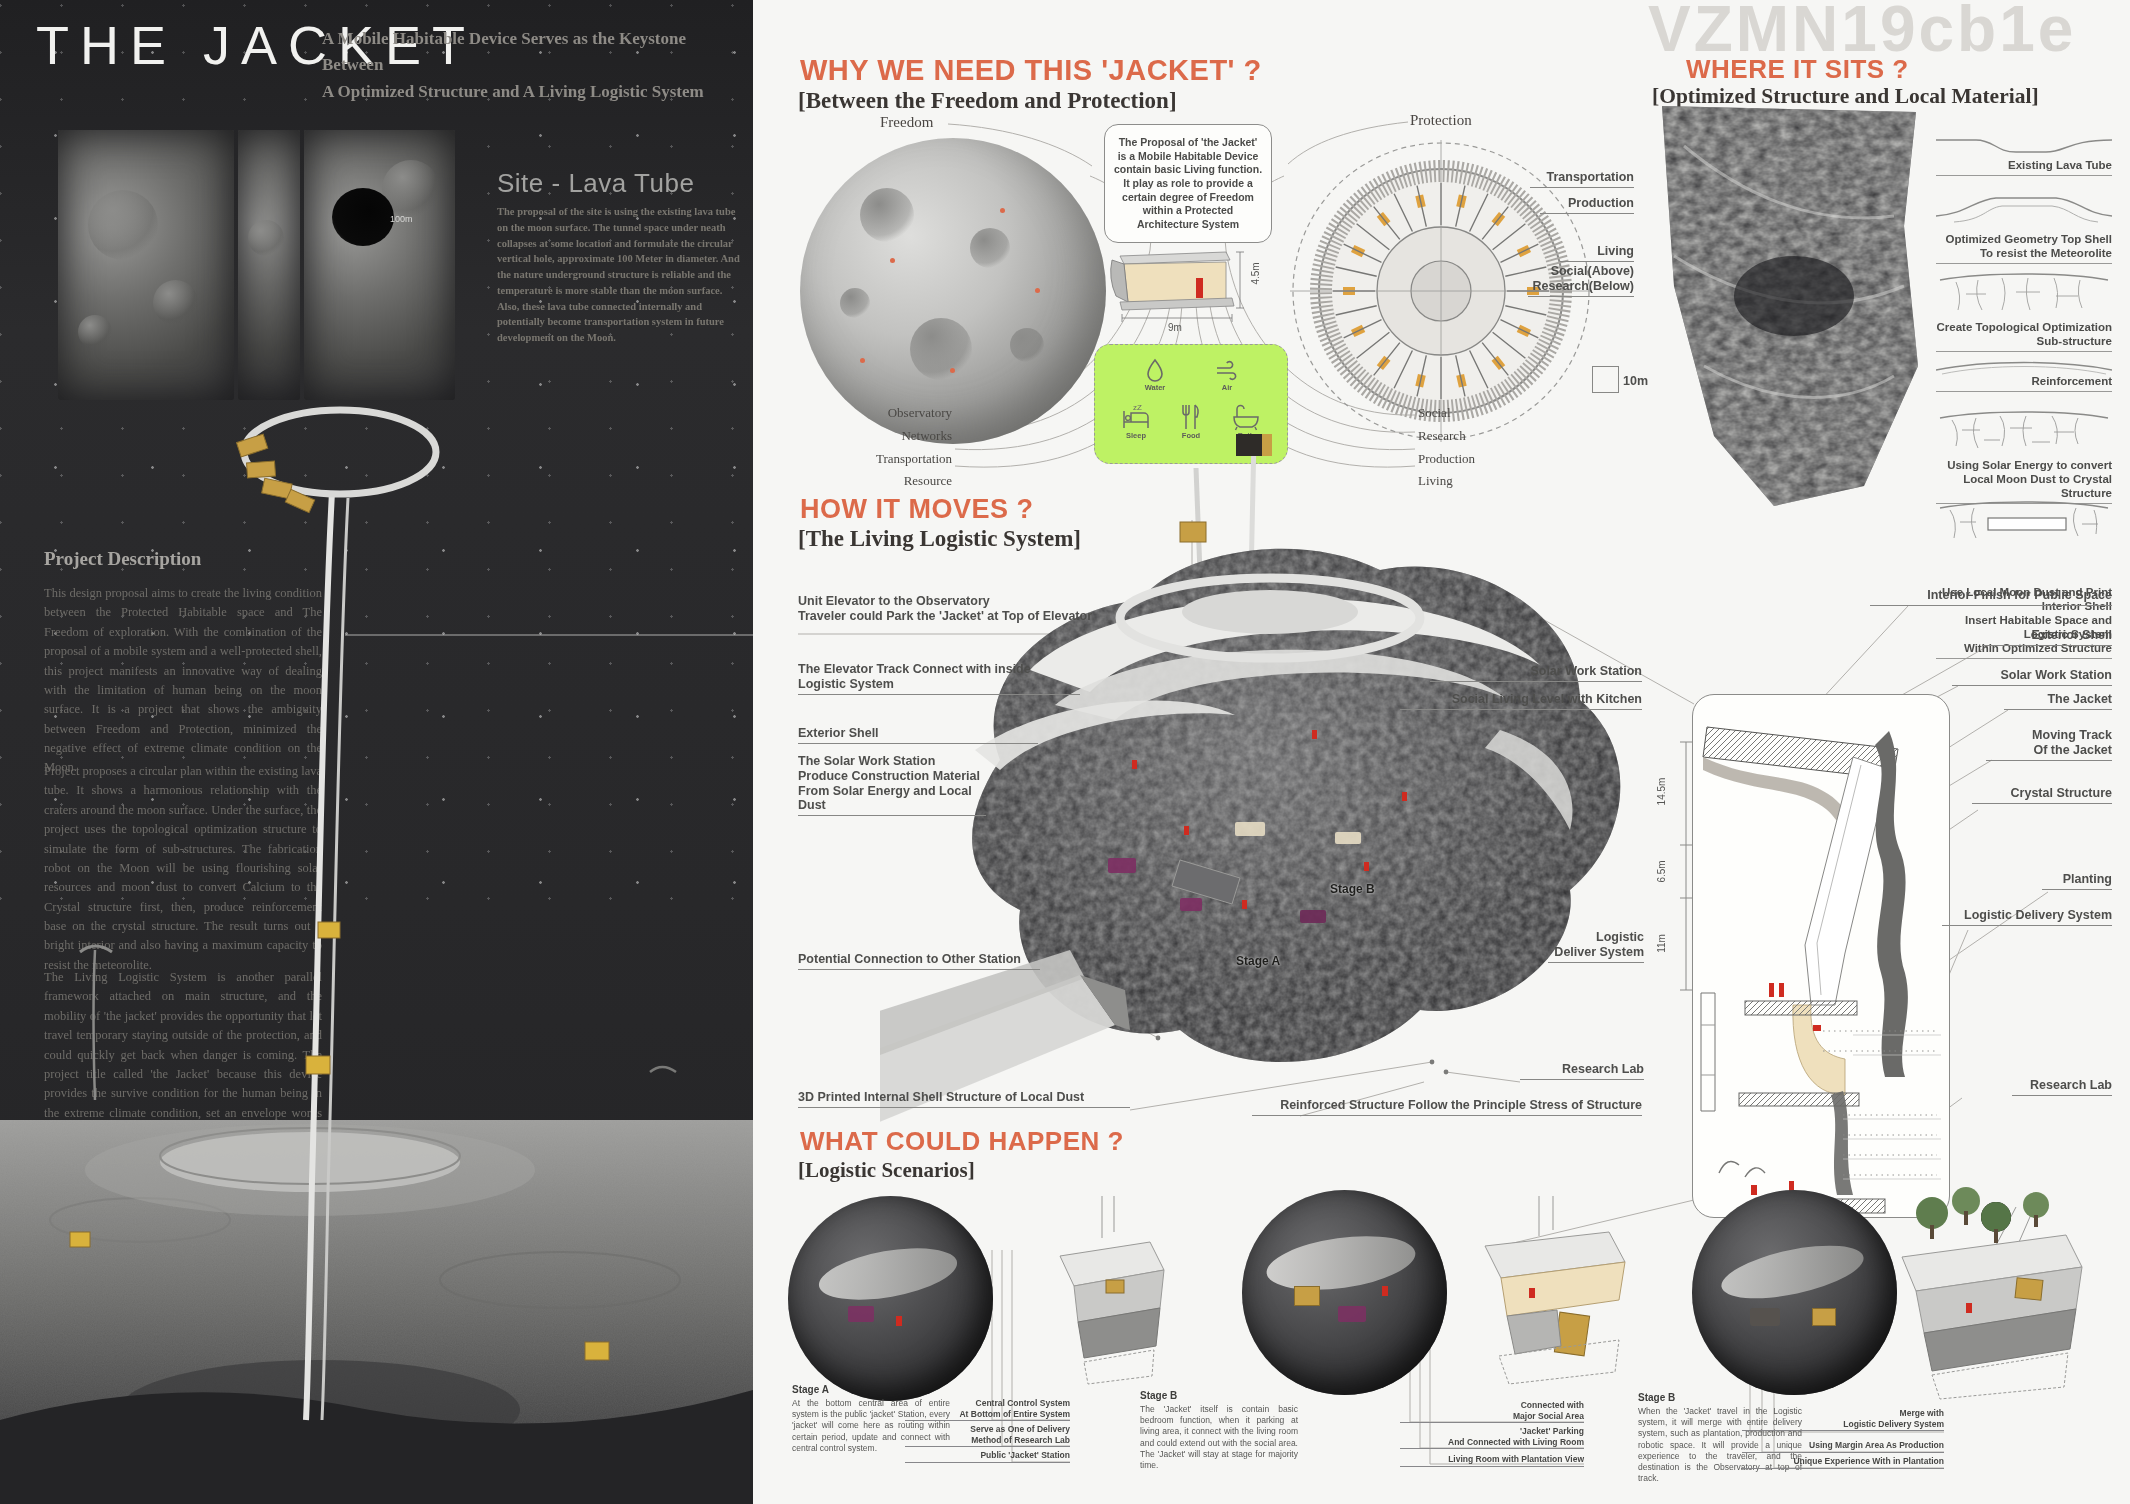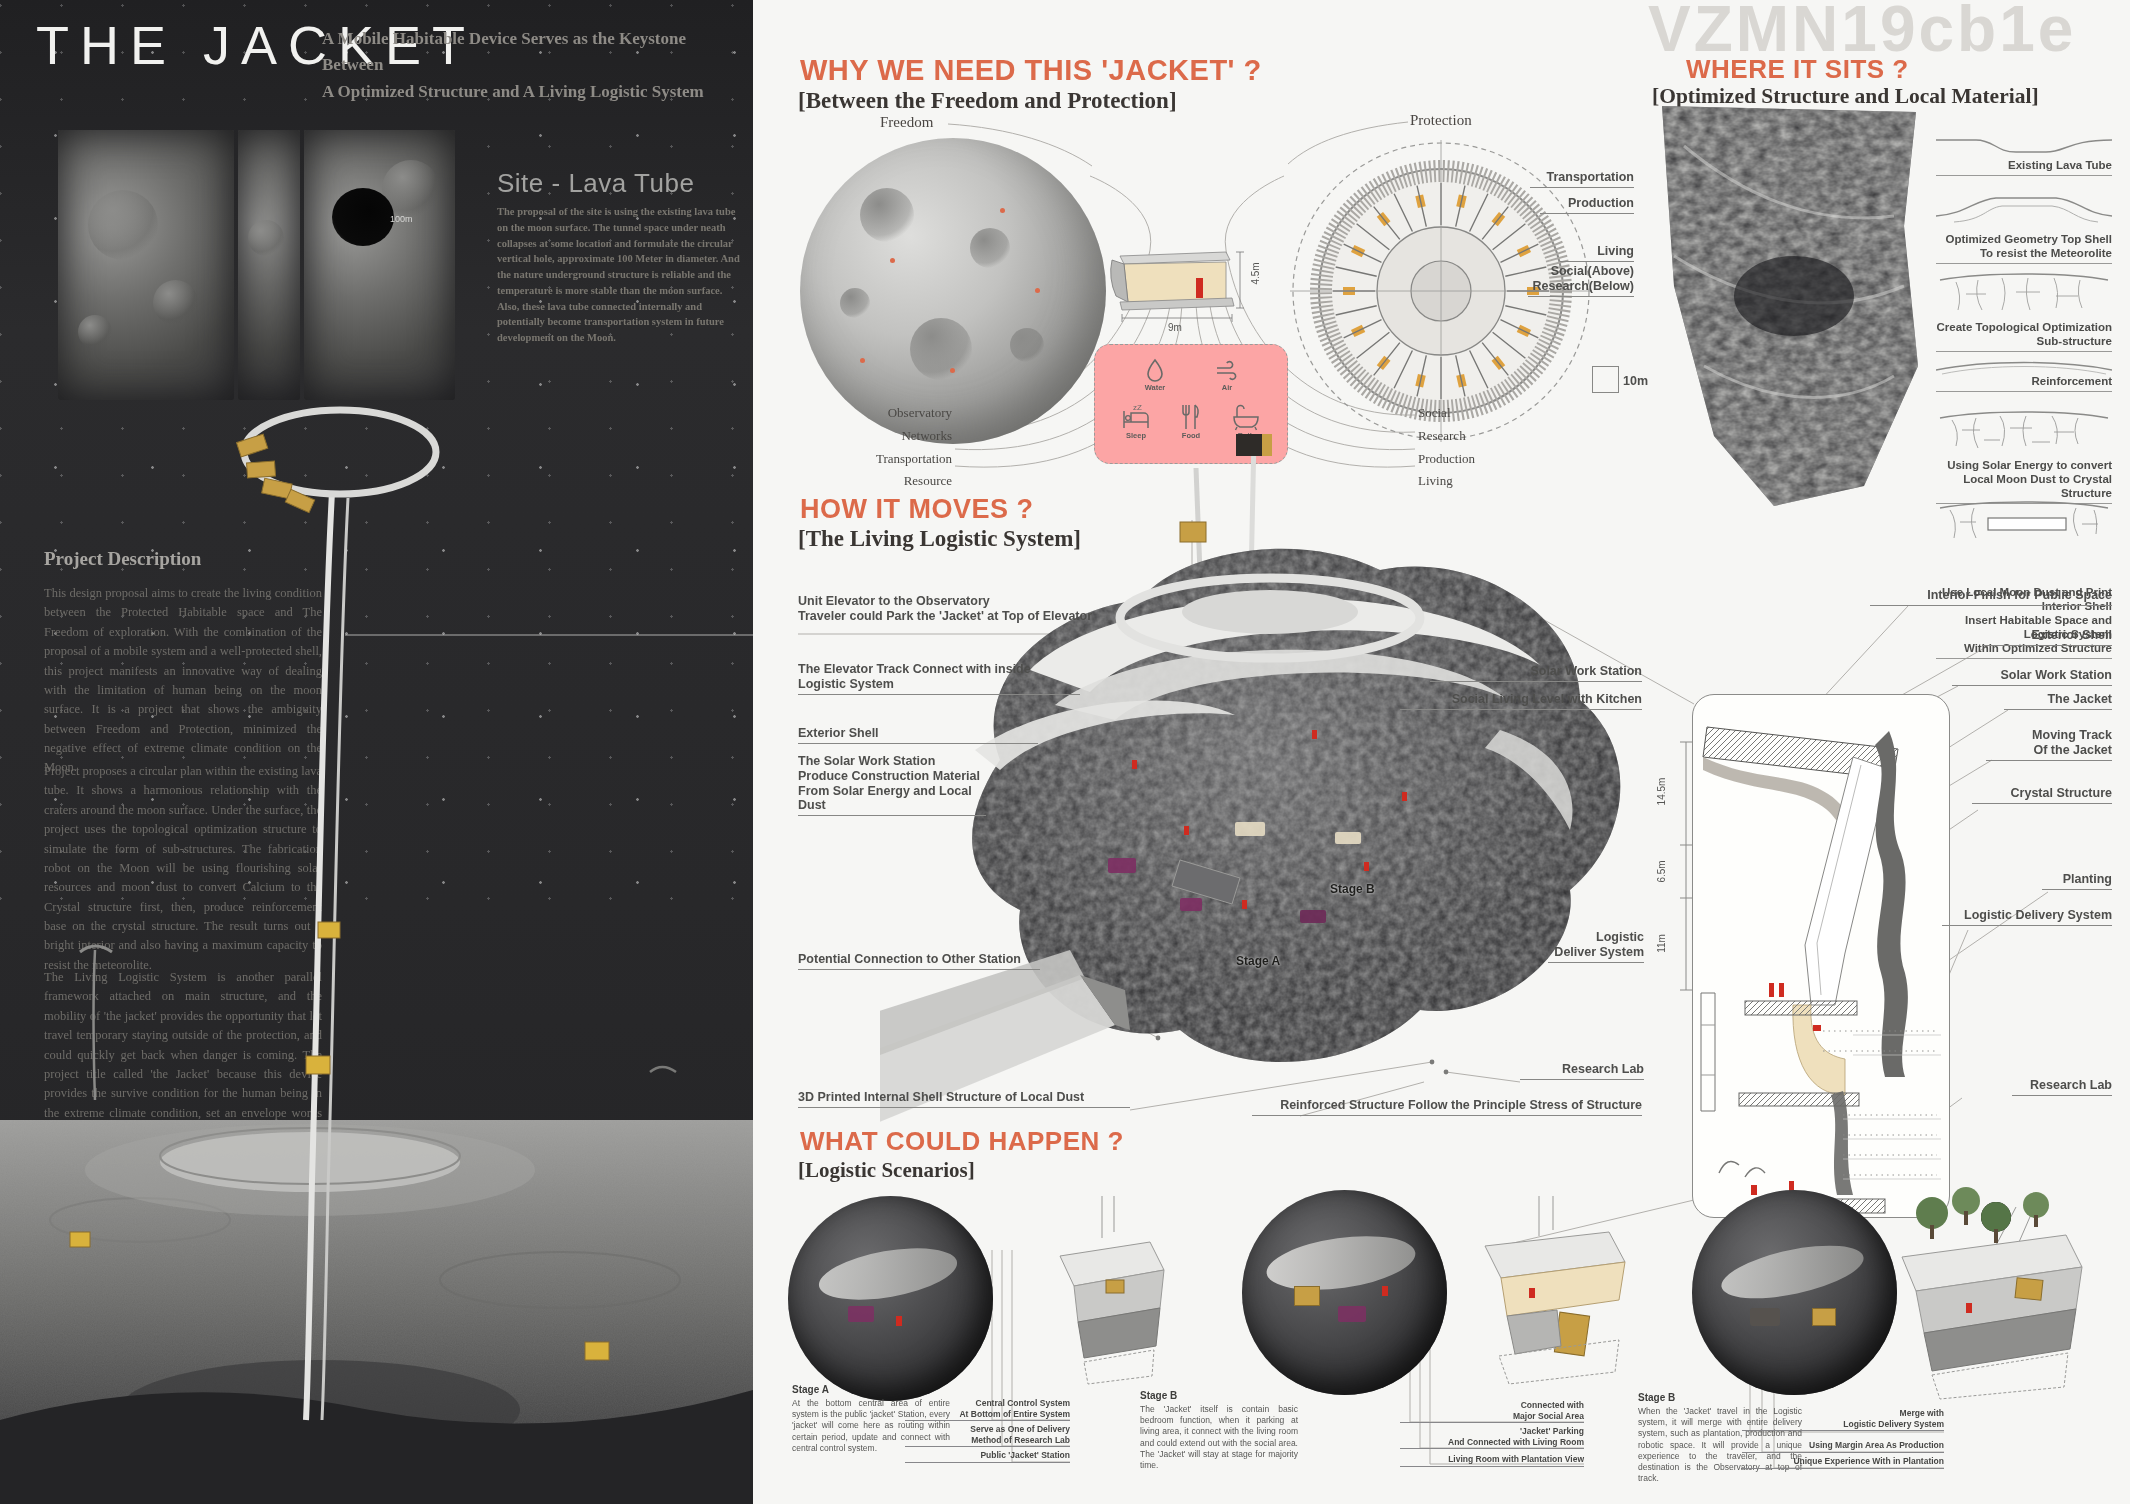--- a/index.html
+++ b/index.html
@@ -44,21 +44,21 @@
       border-bottom:1px solid #87878a;padding-bottom:1px;}
   .mini-co.r{text-align:right;}
   .stagehead{font-weight:700;font-size:10px;color:#3d3d3b;}
   .stagebody{font-size:8.5px;line-height:1.32;color:#57575５;color:#575755;text-align:justify;}
   .steplbl{font-weight:700;font-size:11.5px;line-height:1.22;color:#4c4c4a;text-align:right;
       border-bottom:1px solid #9a9a98;padding-bottom:3px;}
   .watermark{font-weight:700;font-size:64px;letter-spacing:3px;color:#d9d7d3;}
   .iconlbl{font-size:7.5px;font-weight:700;color:#5c5c5a;text-align:center;}
   .propbox{border:1px solid #8d8d8b;border-radius:14px;background:#fdfdfb;
       font-weight:600;font-size:10.5px;line-height:1.3;color:#4b4b49;text-align:center;padding:11px 8px;}
-  .iconbox{border:1px dashed #9b9b99;border-radius:16px;background:#fca5a5;}
+  .iconbox{border:1px dashed #9b9b99;border-radius:16px;background:#bef264;}
   .secbox{border:1.2px solid #8b8b89;border-radius:22px;background:#fefefc;}
   .scencircle{border-radius:50%;
       background:radial-gradient(circle at 38% 32%,#6b6b6d 0%,#48484a 45%,#2c2c2e 78%,#1e1e20 100%);
       box-shadow:inset -8px -10px 30px #111;}
 </style>
 </head>
 <body>
 
 <div id="board">
 
@@ -251,20 +251,21 @@
         </g>
     </g>
     <circle cx="153" cy="153" r="64" fill="#e6e4e0" stroke="#88888６"></circle>
     <circle cx="153" cy="153" r="64" fill="none" stroke="#888886" stroke-width="1.3"></circle>
     <circle cx="153" cy="153" r="30" fill="#d8d6d2" stroke="#8888８6"></circle>
     <circle cx="153" cy="153" r="30" fill="none" stroke="#888886" stroke-width="1.2"></circle>
     <line x1="153" y1="2" x2="153" y2="304" stroke="#9a9a98" stroke-width=".8"></line>
     <line x1="2" y1="153" x2="304" y2="153" stroke="#9a9a98" stroke-width=".8"></line>
   </svg>
 
+  <div class="abs propbox" style="left:1104px;top:124px;width:150px;">The Proposal of 'the Jacket' is a Mobile Habitable Device contain basic Living function. It play as role to provide a certain degree of Freedom within a Protected Architecture System</div>
 
   <svg class="abs" style="left:1108px;top:238px;" width="156" height="86" viewBox="0 0 156 86">
     <path d="M12,18 L118,14 L122,22 L16,26 Z" fill="#d8d8d6" stroke="#888" stroke-width=".8"></path>
     <path d="M16,26 L118,24 L118,62 L20,64 Z" fill="#efe0bd" stroke="#8a8a88" stroke-width=".8"></path>
     <path d="M4,22 L16,26 L20,64 L8,58 Q0,40 4,22 Z" fill="#b9b9b7" stroke="#777" stroke-width=".8"></path>
     <path d="M12,64 L124,60 L126,68 L14,72 Z" fill="#c9c9c7" stroke="#888" stroke-width=".8"></path>
     <rect x="88" y="40" width="7" height="20" fill="#cf2b20"></rect>
     <line x1="132" y1="14" x2="132" y2="70" stroke="#777" stroke-width=".8"></line>
     <line x1="128" y1="14" x2="136" y2="14" stroke="#777" stroke-width=".8"></line>
     <line x1="128" y1="70" x2="136" y2="70" stroke="#777" stroke-width=".8"></line>

